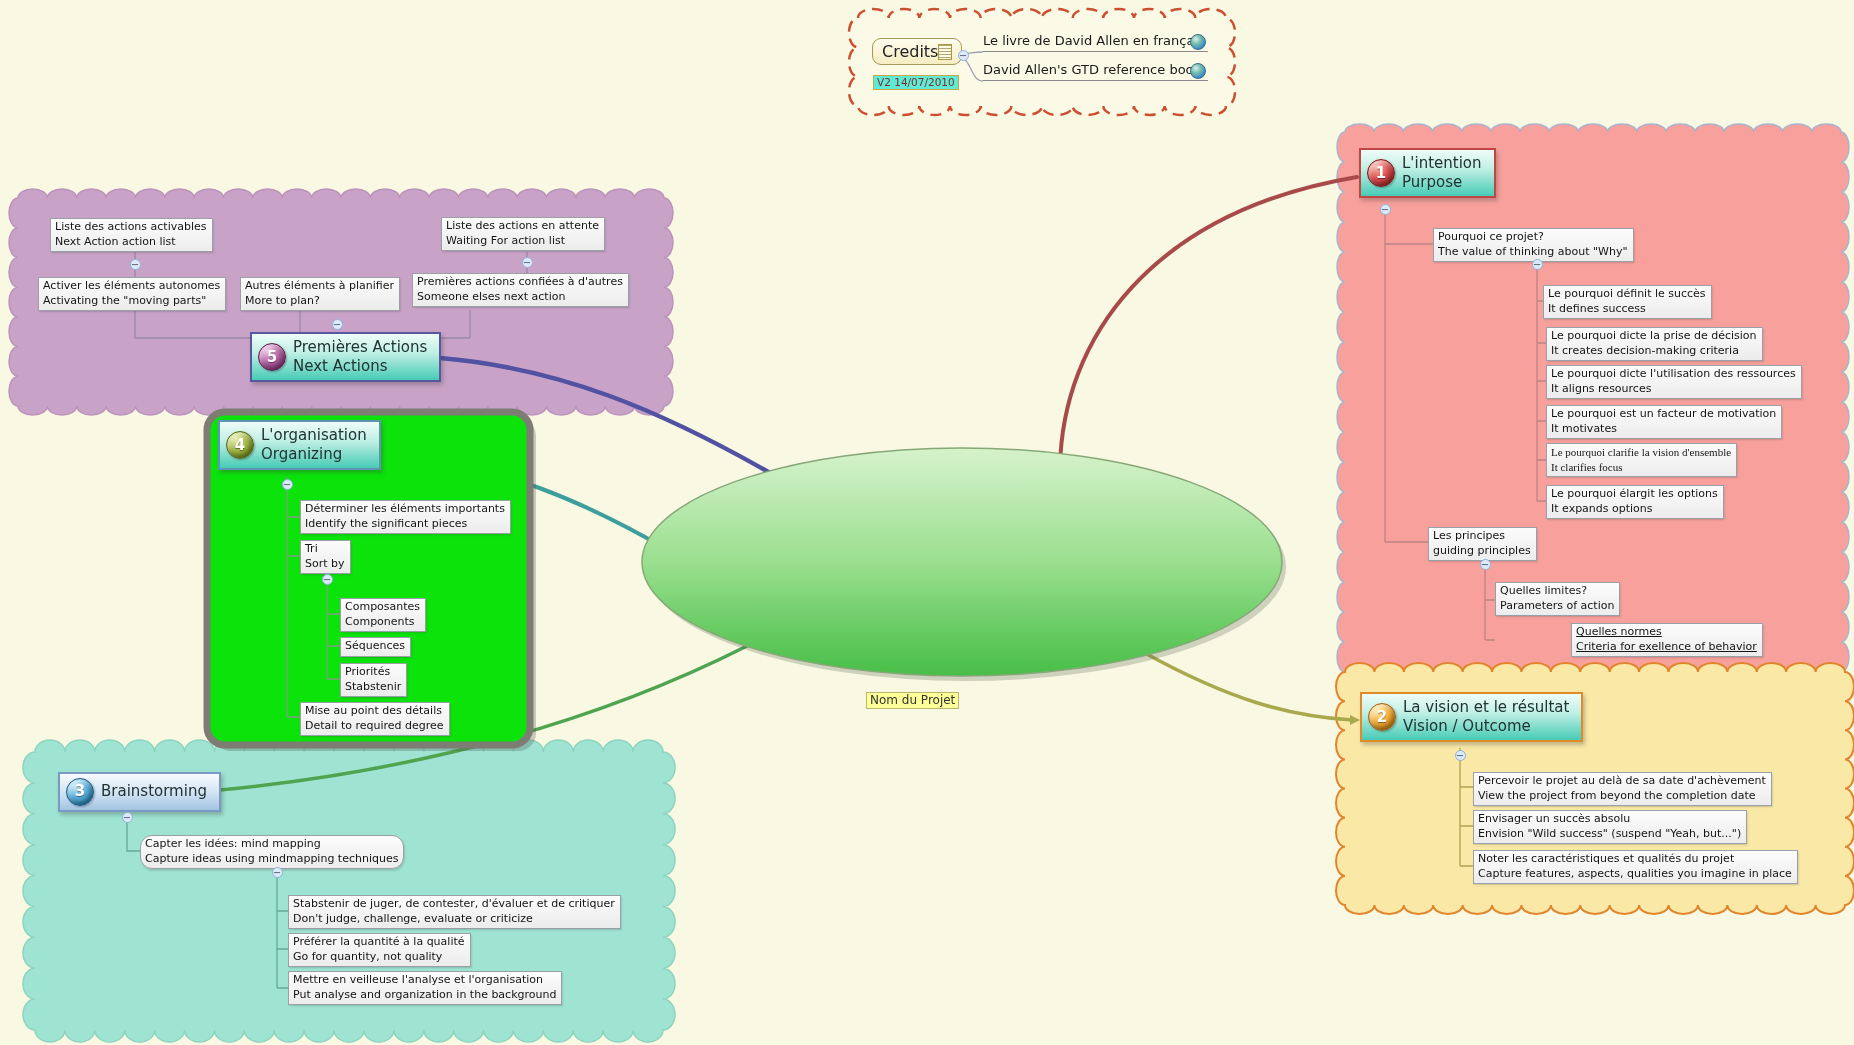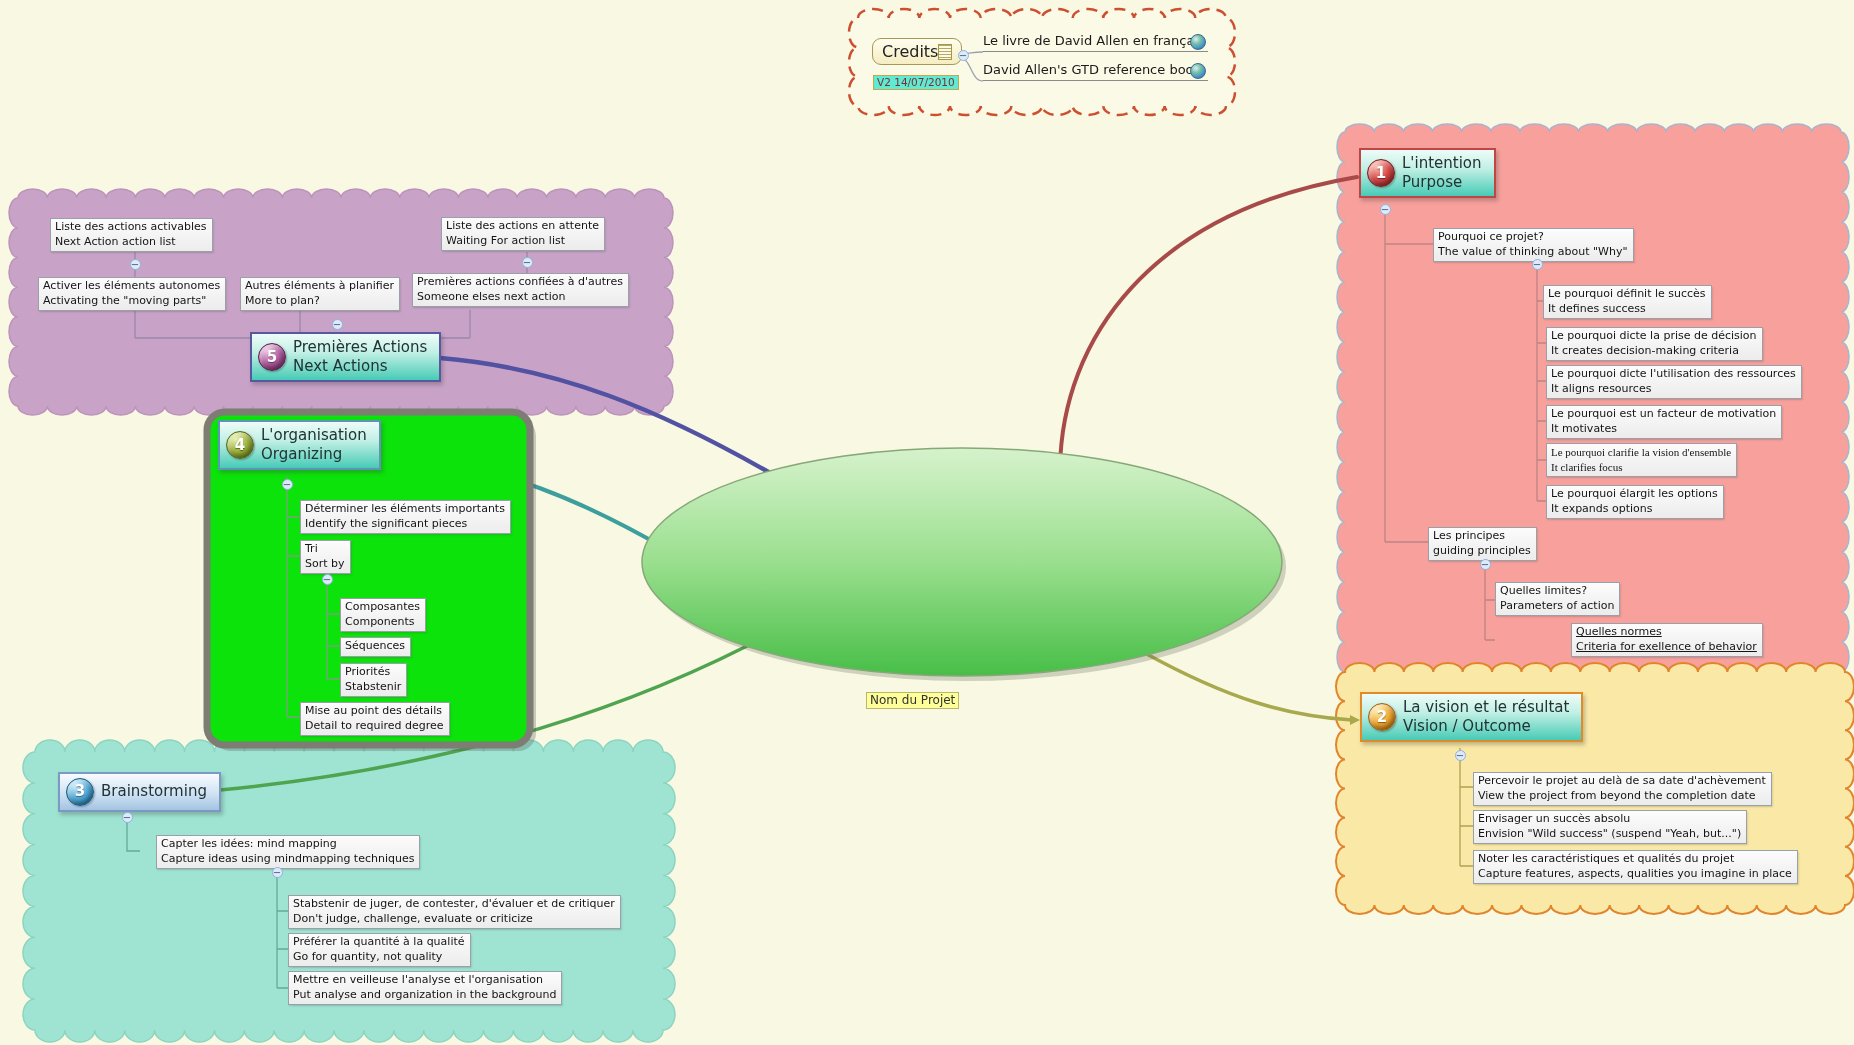--- a/index.html
+++ b/index.html
@@ -192,21 +192,21 @@
         <div>Séquences</div>
       </div>
       <div class="node" style="left: 340px; top: 663px;">
         <div>Priorités</div>
         <div>Stabstenir</div>
       </div>
       <div class="node" style="left: 300px; top: 702px;">
         <div>Mise au point des détails</div>
         <div>Detail to required degree</div>
       </div>
-      <div class="node" style="left: 156px; top: 835px;">
+      <div class="node" style="left: 140px; top: 835px; border-radius: 12px;">
         <div>Capter les idées: mind mapping</div>
         <div>Capture ideas using mindmapping techniques</div>
       </div>
       <div class="node" style="left: 288px; top: 895px;">
         <div>Stabstenir de juger, de contester, d'évaluer et de critiquer</div>
         <div>Don't judge, challenge, evaluate or criticize</div>
       </div>
       <div class="node" style="left: 288px; top: 933px;">
         <div>Préférer la quantité à la qualité</div>
         <div>Go for quantity, not quality</div>

